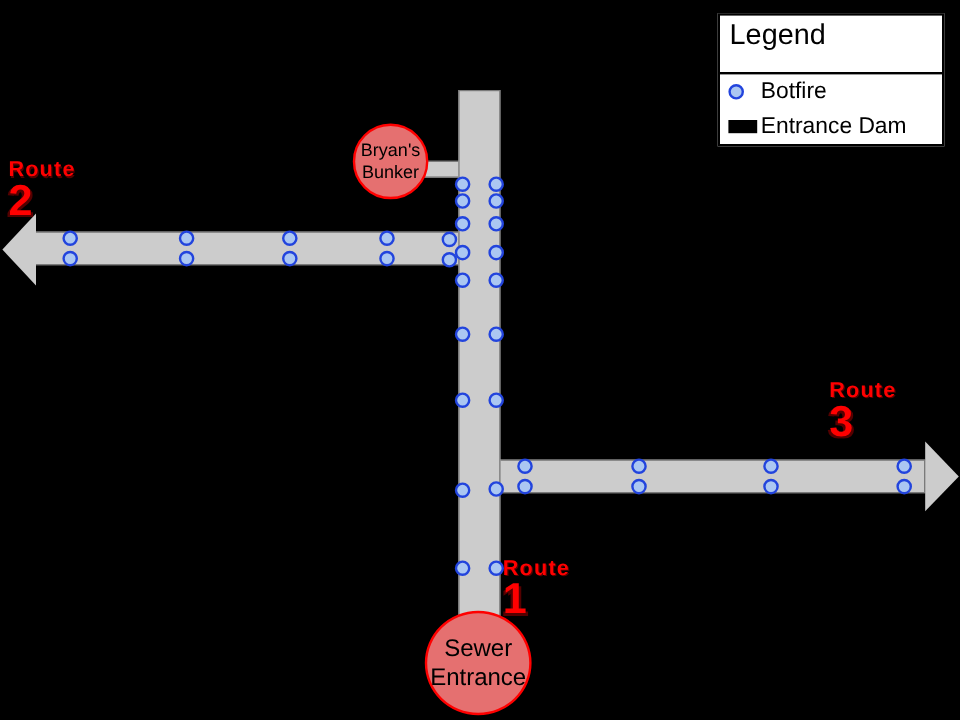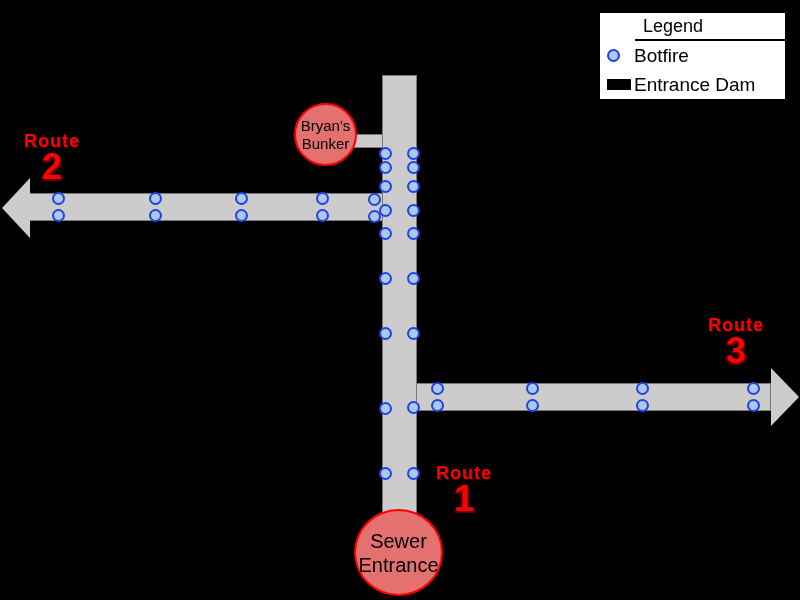--- a/index.html
+++ b/index.html
@@ -33,32 +33,32 @@
     display:flex; flex-direction:column; align-items:center; justify-content:center;
     text-align:center; color:#000; z-index:3; box-sizing:border-box;
   }
   #bunker { left:294px; top:103px; width:63px; height:63px; font-size:15px; line-height:18px; }
   #sewer  { left:354px; top:509px; width:89px; height:87px; font-size:20px; line-height:24px; }
   .botfire {
     position:absolute; width:9px; height:9px; border-radius:50%;
     background:var(--botfire-fill,#abc7f2); border:2px solid var(--botfire-border,#24d);
     z-index:4; box-sizing:content-box;
   }
-  .route-label { position:absolute; width:90px; text-align:center; color:var(--route-color,#f00); font-weight:bold; z-index:5; }
+  .route-label { position:absolute; width:90px; text-align:left; color:var(--route-color,#f00); font-weight:bold; z-index:5; }
   .route-word   { font-size:18px; letter-spacing:1px; text-shadow:1px 1px 0 #550000; }
   .route-number { font-size:36px; line-height:29px; text-shadow:-2px 2px 0 #550000, 2px 2px 0 #550000; }
   #route2-label { left:7px;   top:131px; }
   #route1-label { left:419px; top:463px; }
   #route3-label { left:691px; top:315px; }
   #legend {
     position:absolute; left:598px; top:11px; width:189px;
     background:var(--legend-bg,#fff); border:2px solid var(--legend-border,#000);
     z-index:6; color:#000; box-sizing:border-box;
   }
-  .legend-title { font-size:18px; padding:3px 8px 2px 8px; border-bottom:2px solid var(--legend-border,#000);margin-left:35px; }
+  .legend-title { font-size:24px; padding:3px 8px 16px 8px; border-bottom:2px solid var(--legend-border,#000); }
   .legend-item  { display:flex; align-items:center; height:29px; padding-left:7px; font-size:19px; }
   .legend-marker-wrap { width:27px; display:flex; align-items:center; }
   .marker-botfire {
     width:9px; height:9px; border-radius:50%;
     background:var(--botfire-fill,#abc7f2); border:2px solid var(--botfire-border,#24d);
   }
   .marker-dam { width:24px; height:11px; background:#000; }
 </style>
 </head>
 <body>

